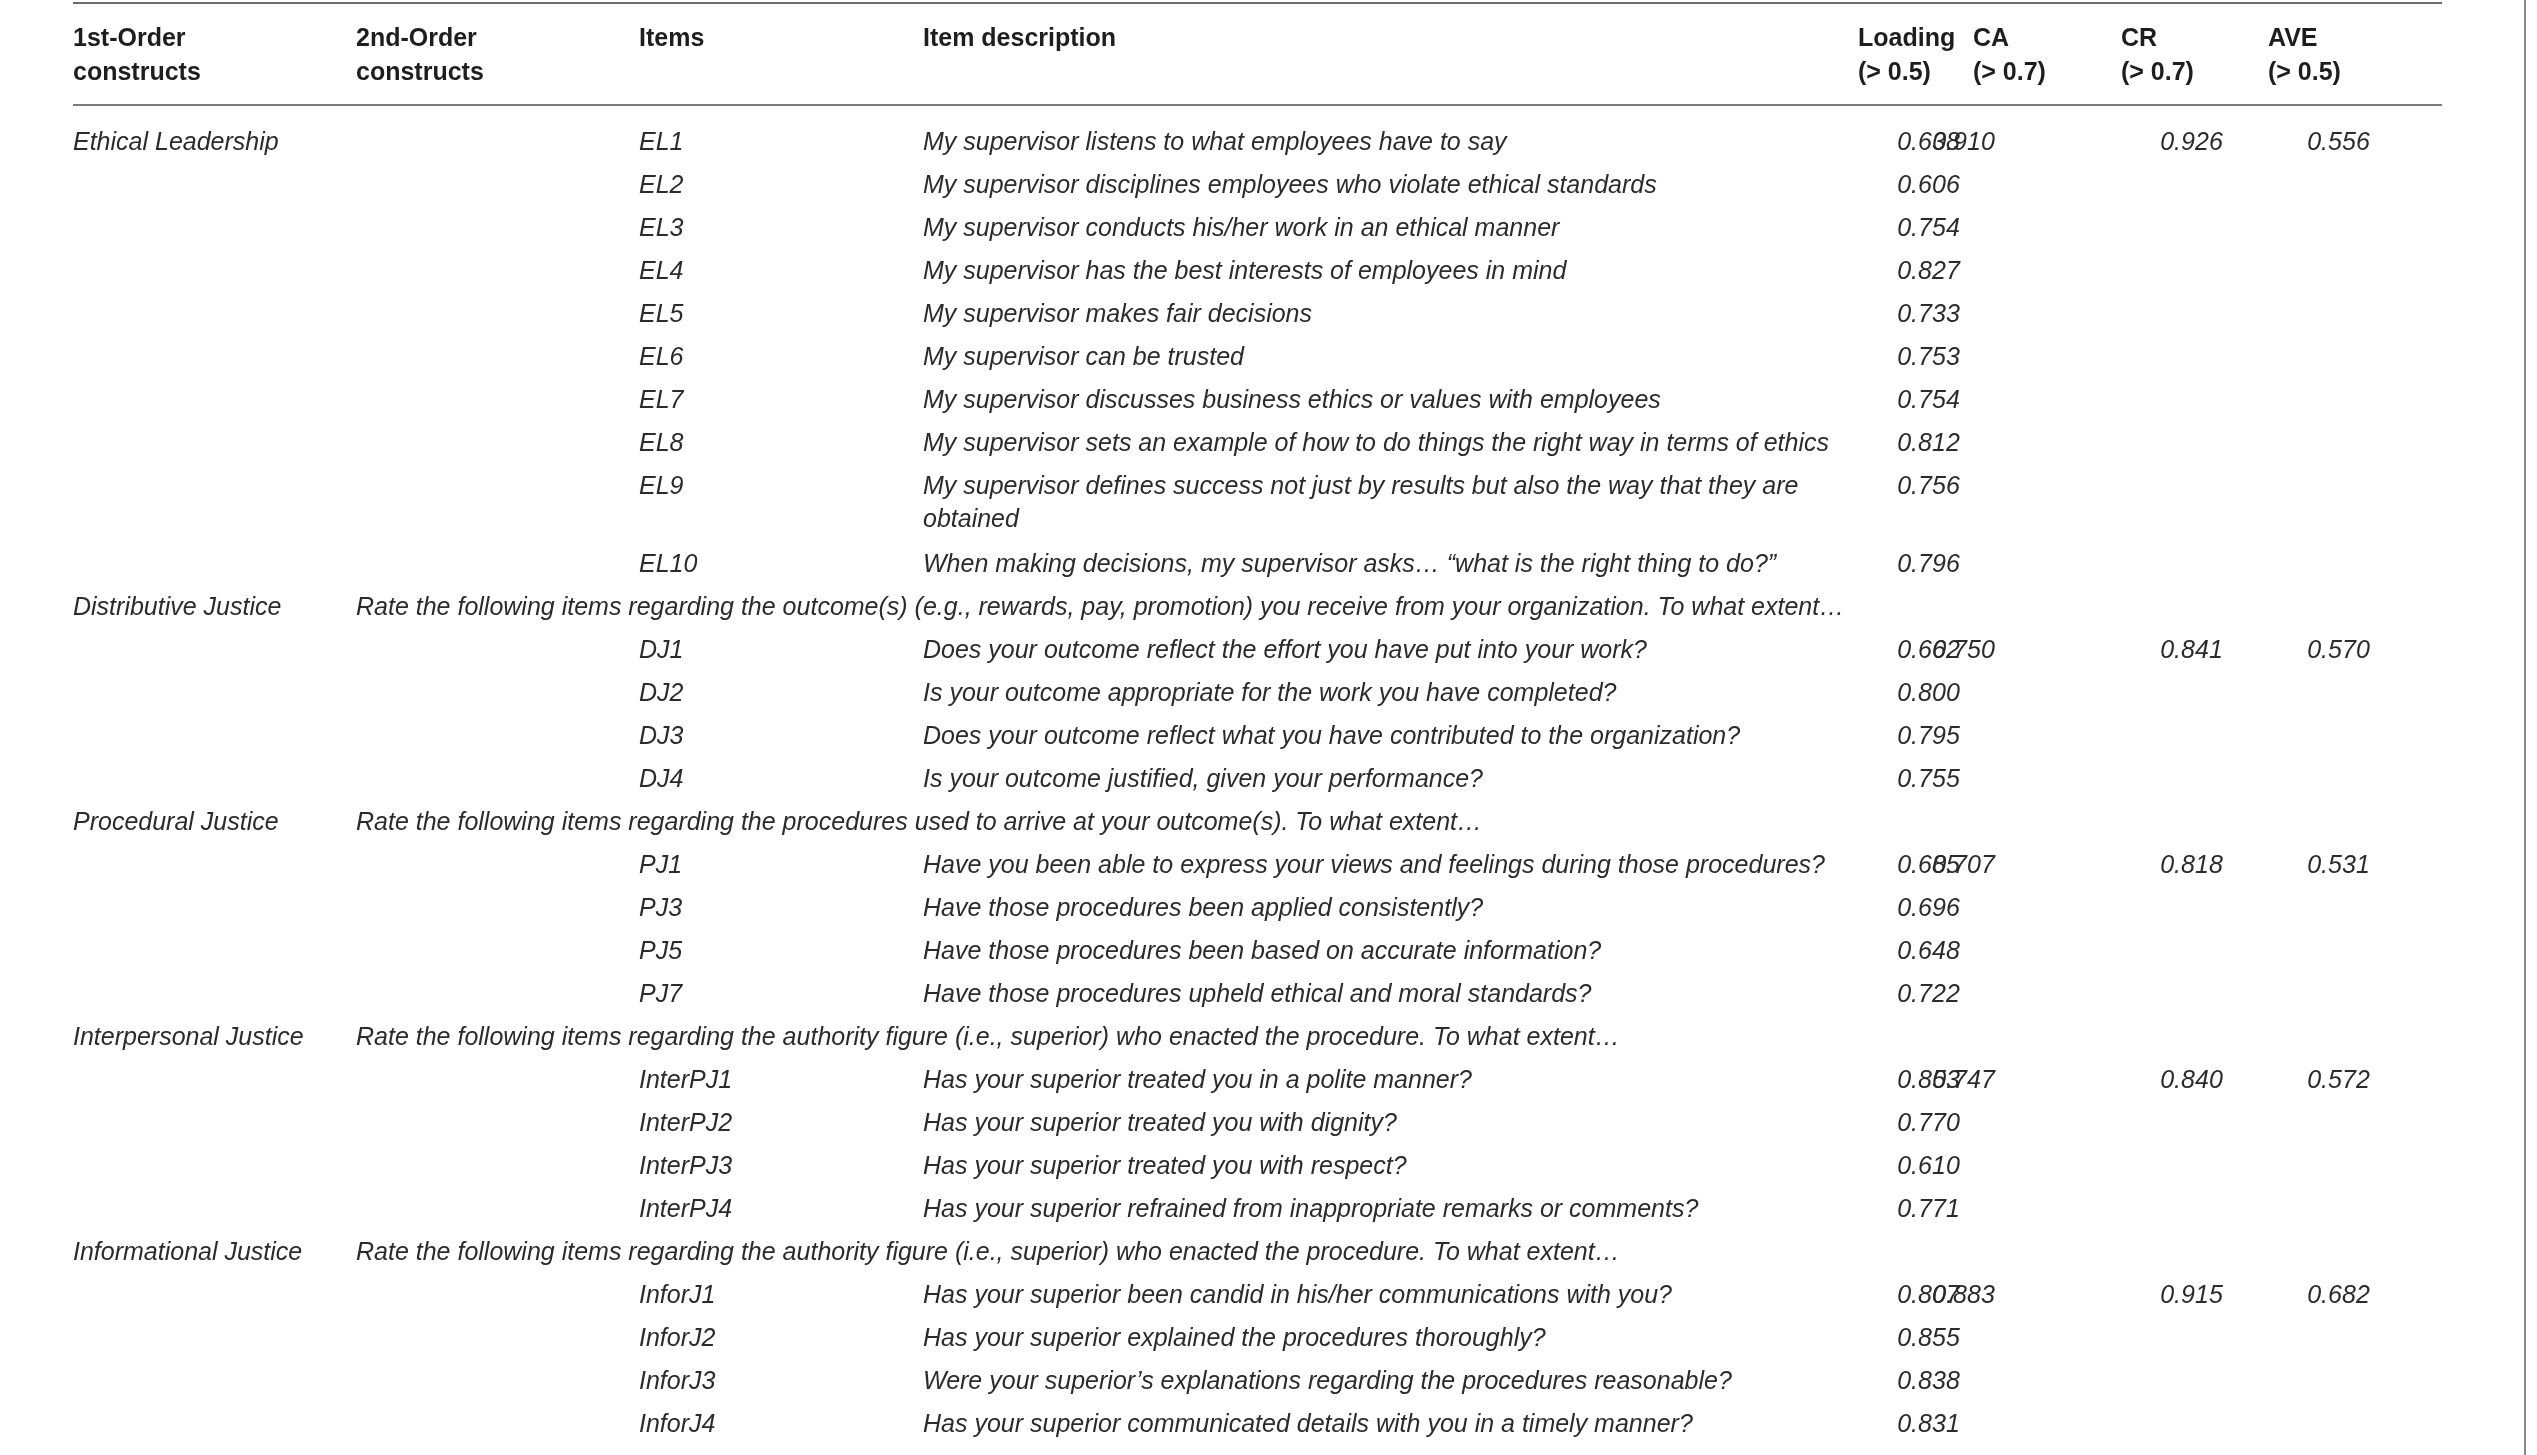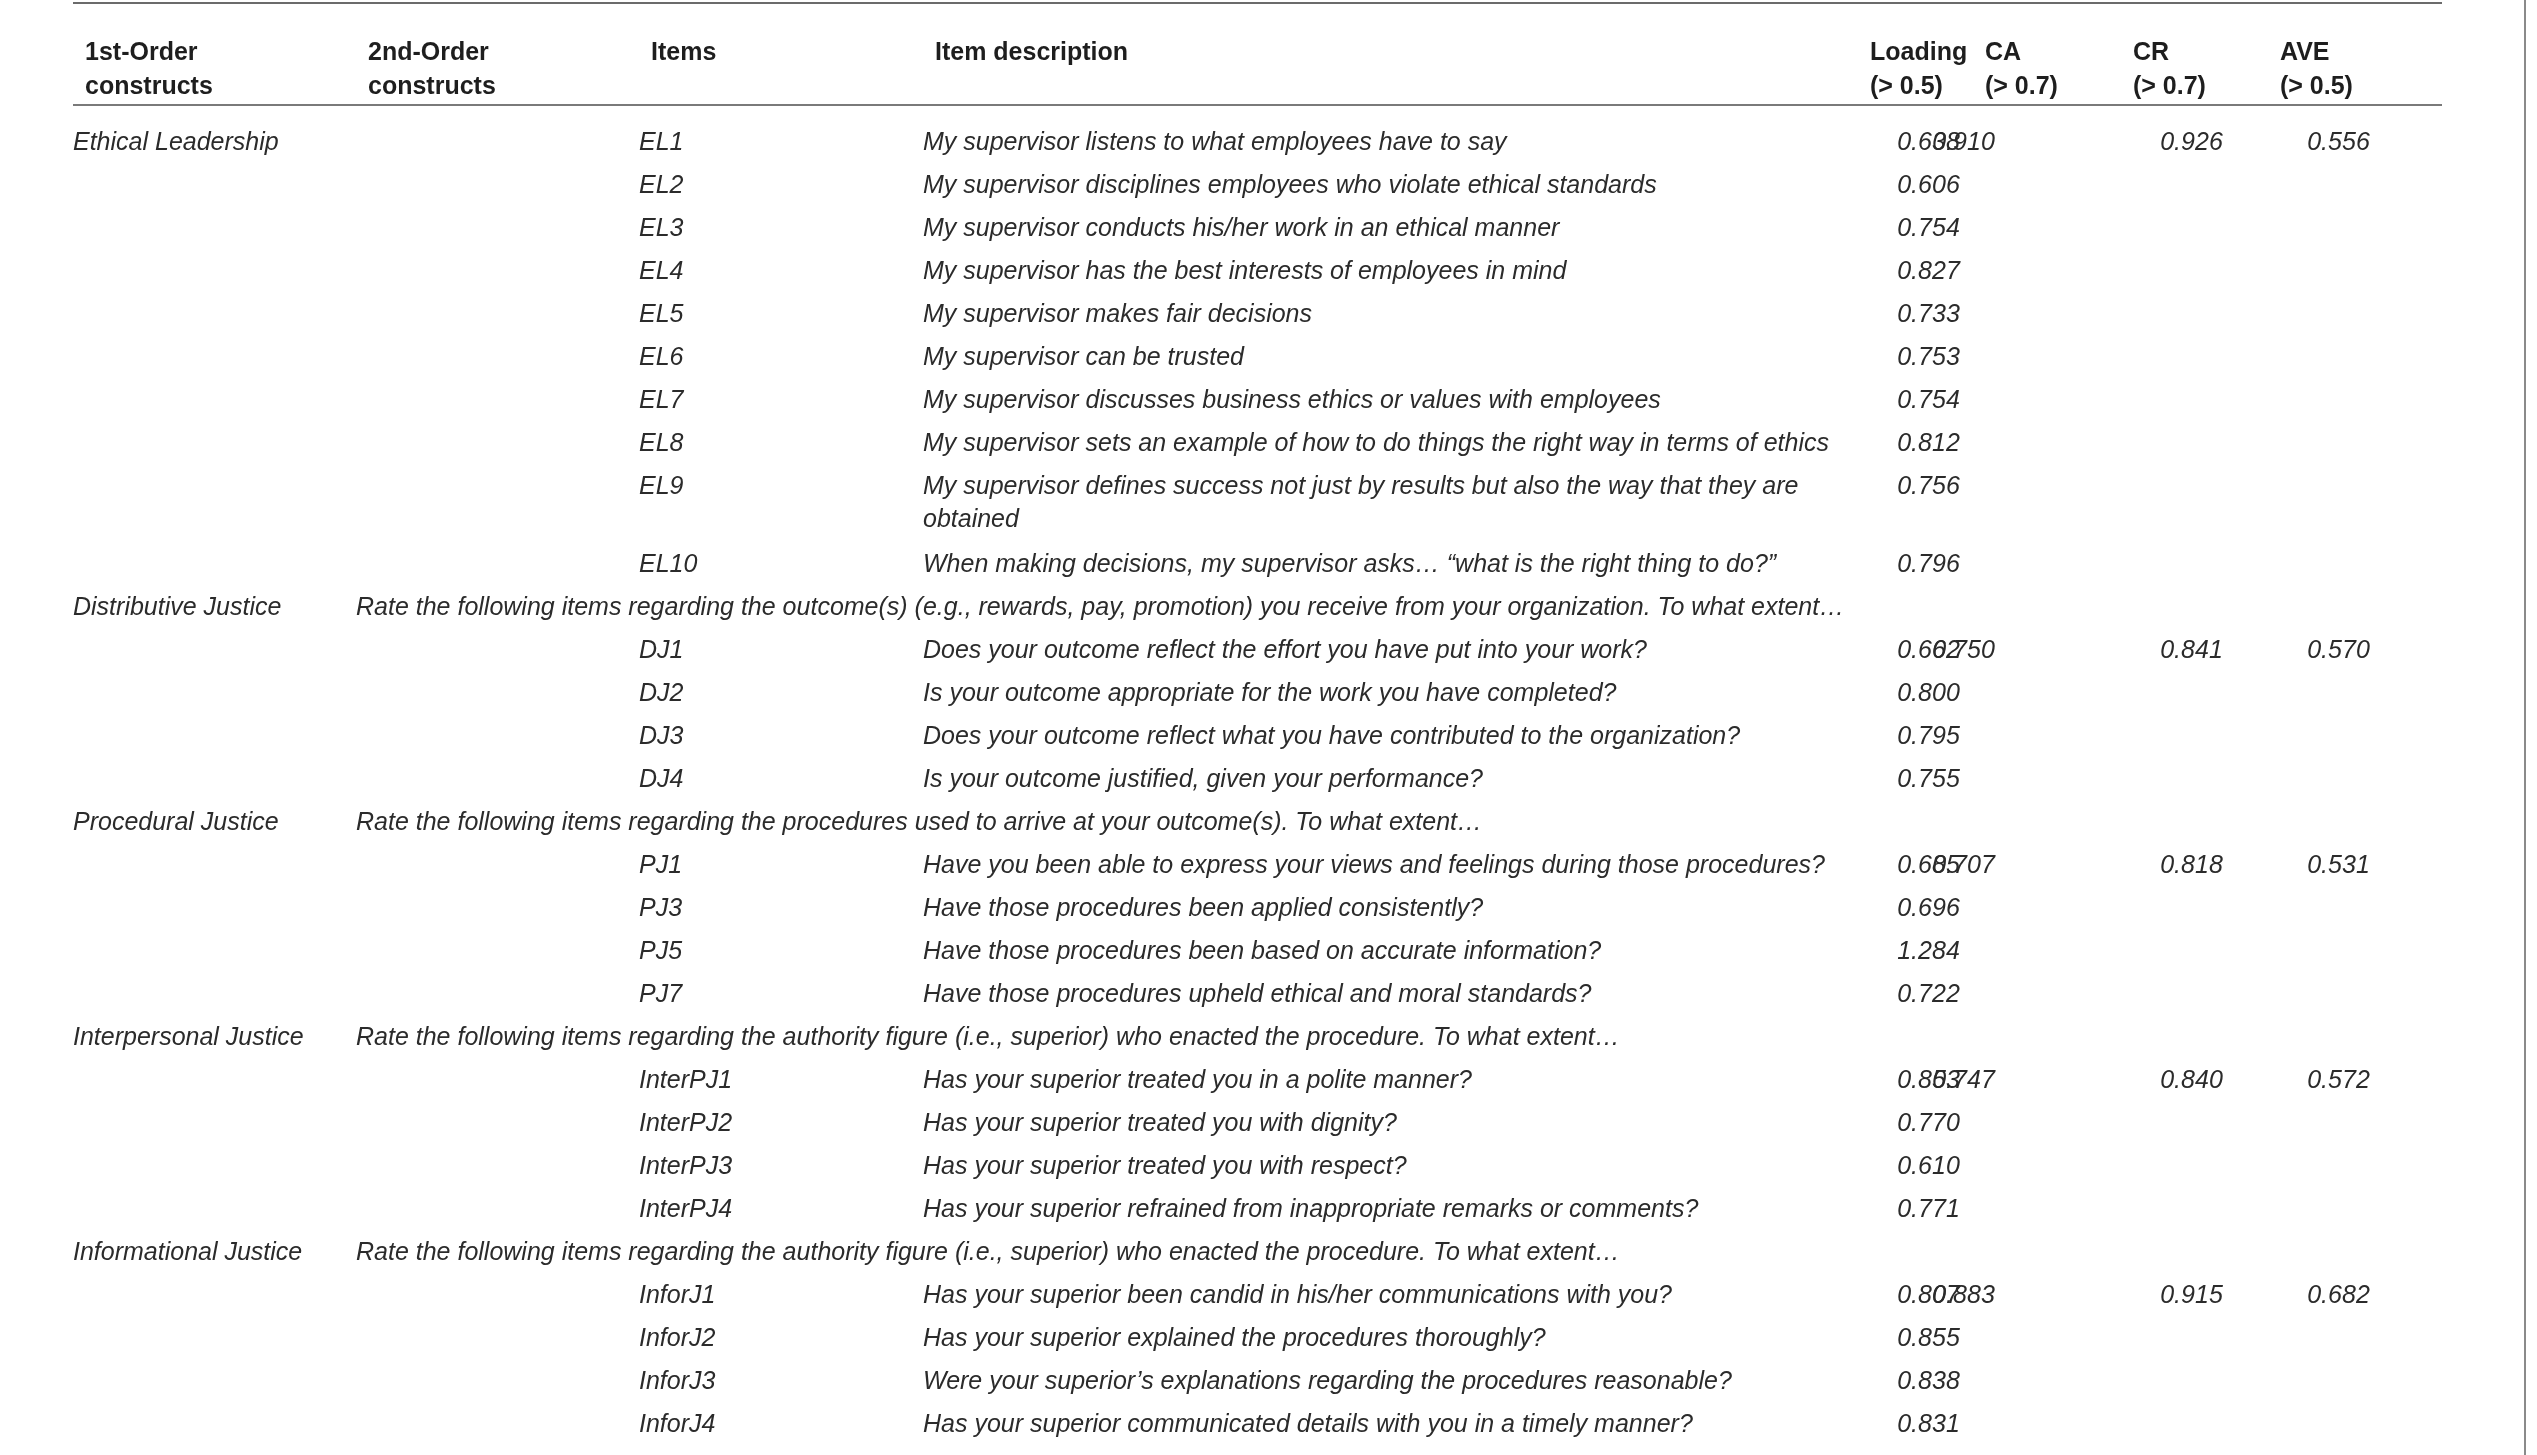--- a/index.html
+++ b/index.html
@@ -12,21 +12,21 @@
   }
   .table-wrap {
     position: absolute; left: 73px; top: 1.8px; width: 2369px;
   }
   .rule-top { height: 2.6px; background: #6b6b6b; }
   .rule-head { height: 1.8px; background: #7a7a7a; }
   .thead {
     position: relative; height: 100px;
     font-weight: bold; font-size: 25px; line-height: 34px; color: #1e1e1e;
   }
-  .th { position: absolute; top: 30px; margin-left: 12px; }
+  .th { position: absolute; top: 16px; }
   .th.num { text-align: left; width: 141px; }
   .tbody { position: relative; padding-top: 18.5px; }
   .row {
     position: relative; height: 43px; font-size: 25px; line-height: 33px;
     font-weight: normal; color: #2b2b2b; font-style: italic;
   }
   .row.tall { height: 78px; }
   .cell { position: absolute; top: 0; white-space: nowrap; }
   .c1 { left: 0; }
   .c3 { left: 566px; }
@@ -173,21 +173,21 @@
         <div class="cell cnum cAVE">0.531</div>
       </div>
       <div class="row">
         <div class="cell c3">PJ3</div>
         <div class="cell c4">Have those procedures been applied consistently?</div>
         <div class="cell cnum cL">0.696</div>
       </div>
       <div class="row">
         <div class="cell c3">PJ5</div>
         <div class="cell c4">Have those procedures been based on accurate information?</div>
-        <div class="cell cnum cL">1.284</div>
+        <div class="cell cnum cL">0.648</div>
       </div>
       <div class="row">
         <div class="cell c3">PJ7</div>
         <div class="cell c4">Have those procedures upheld ethical and moral standards?</div>
         <div class="cell cnum cL">0.722</div>
       </div>
       <div class="row">
         <div class="cell c1">Interpersonal Justice</div>
         <div class="cell section-note">Rate the following items regarding the authority figure (i.e., superior) who enacted the procedure. To what extent…</div>
       </div>

